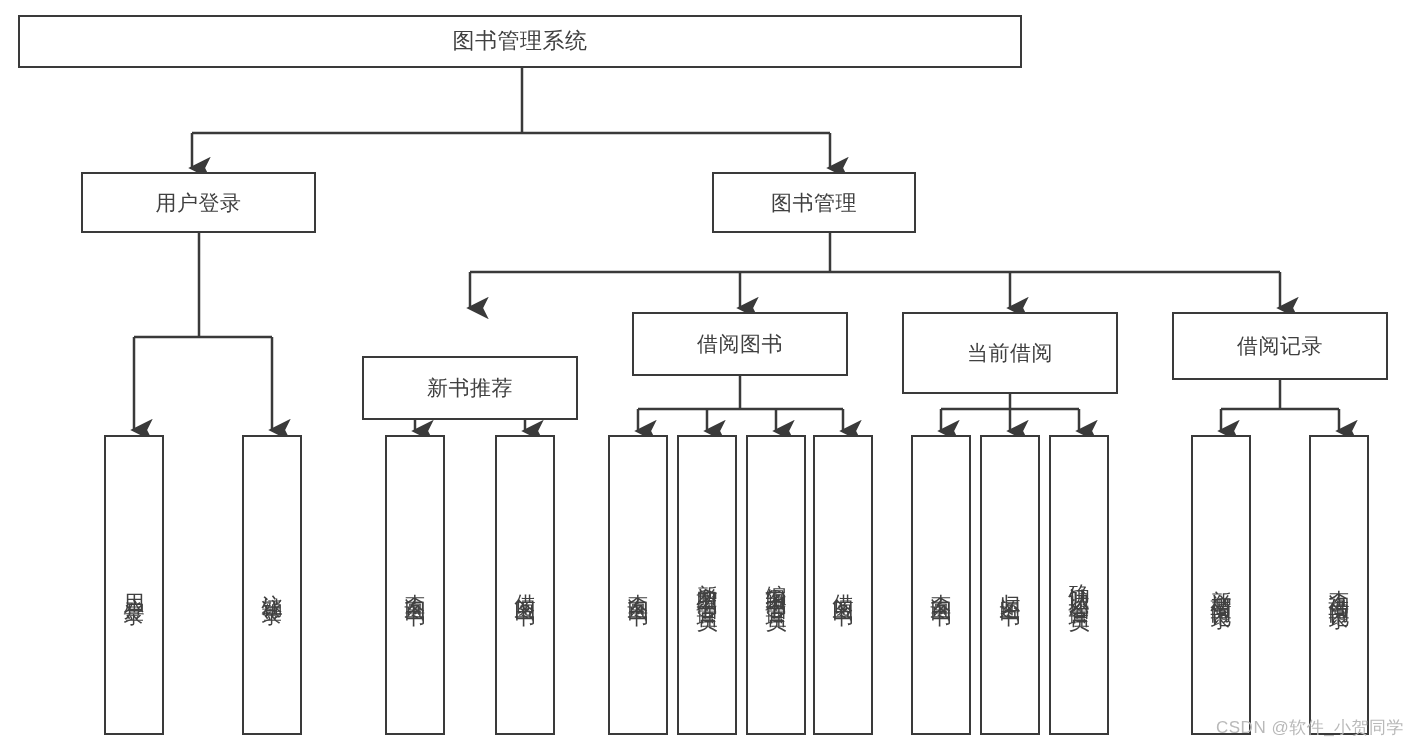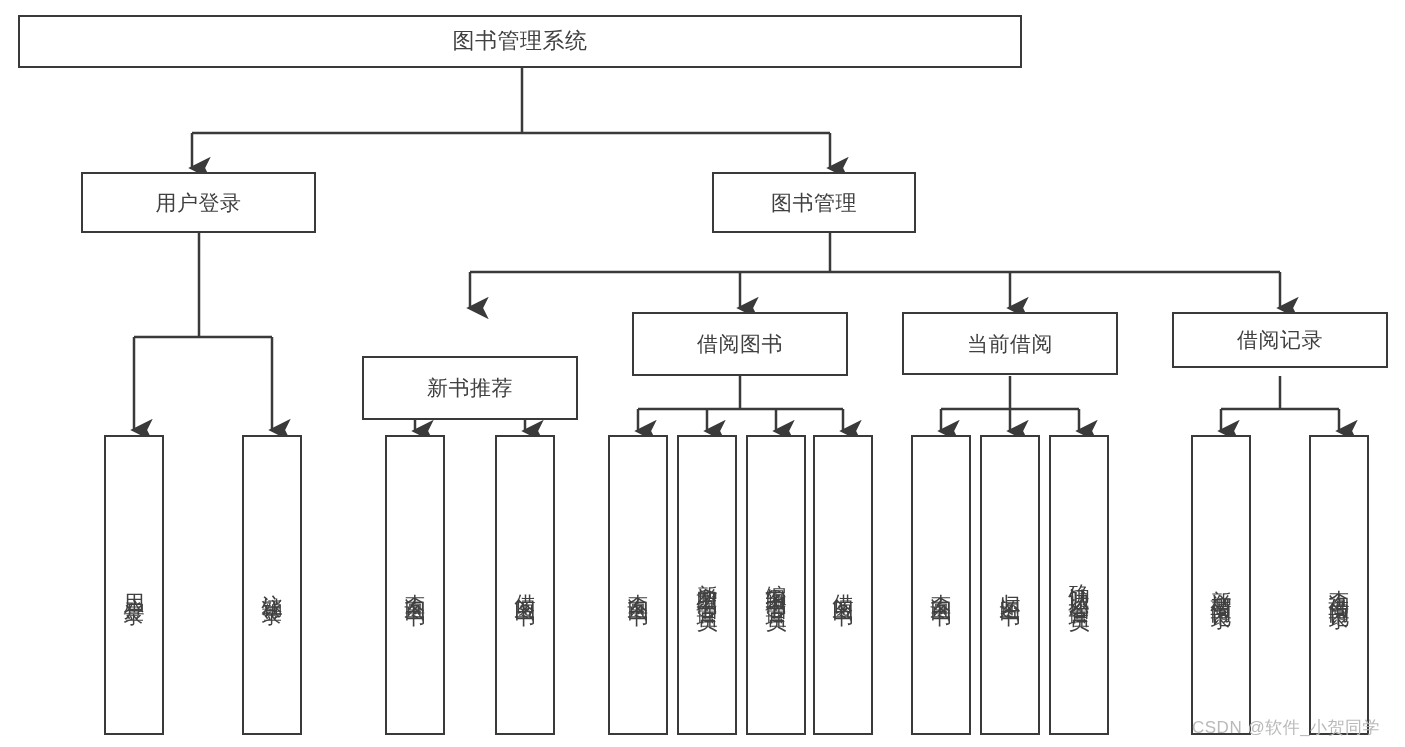--- a/index.html
+++ b/index.html
@@ -54,20 +54,21 @@
     white-space:nowrap;
   }
   #root-node .lbl{font-size:22px;}
   .watermark{
     position:absolute;
     font-size:17px;
     color:#b9b9b9;
     white-space:nowrap;
     letter-spacing:0.5px;
     user-select:none;
+    margin-left:24px;
   }
 </style>
 </head>
 <body>
 
 <div id="canvas">
 
   <svg id="wires" viewBox="0 0 1405 747" xmlns="http://www.w3.org/2000/svg">
     <defs>
       <marker id="arrow" viewBox="0 0 12 12" refX="6" refY="10" markerWidth="9" markerHeight="9" orient="auto-start-reverse">
@@ -129,24 +130,24 @@
   <div class="node horiz" style="left:712px;top:172px;width:204px;height:61px;">
     <span class="lbl">图书管理</span>
   </div>
 
   <div class="node horiz" style="left:362px;top:312px;width:216px;height:64px;margin-top:44px;">
     <span class="lbl">新书推荐</span>
   </div>
   <div class="node horiz" style="left:632px;top:312px;width:216px;height:64px;">
     <span class="lbl">借阅图书</span>
   </div>
-  <div class="node horiz" style="left:902px;top:312px;width:216px;height:63px;">
+  <div class="node horiz" style="left:902px;top:312px;width:216px;height:82px;">
     <span class="lbl">当前借阅</span>
   </div>
-  <div class="node horiz" style="left:1172px;top:312px;width:216px;height:56px;">
+  <div class="node horiz" style="left:1172px;top:312px;width:216px;height:68px;">
     <span class="lbl">借阅记录</span>
   </div>
 
   <div class="node vert" style="left:104px;top:435px;width:60px;height:300px;">
     <span class="lbl">用户登录</span>
   </div>
   <div class="node vert" style="left:242px;top:435px;width:60px;height:300px;">
     <span class="lbl">注销登录</span>
   </div>
 

